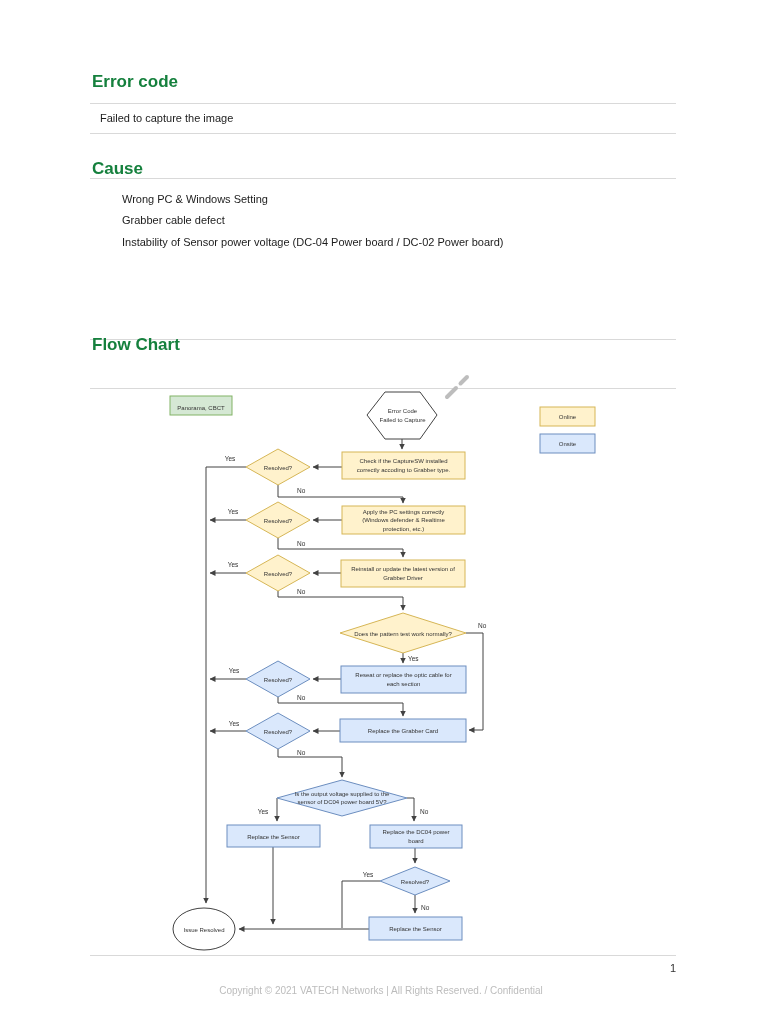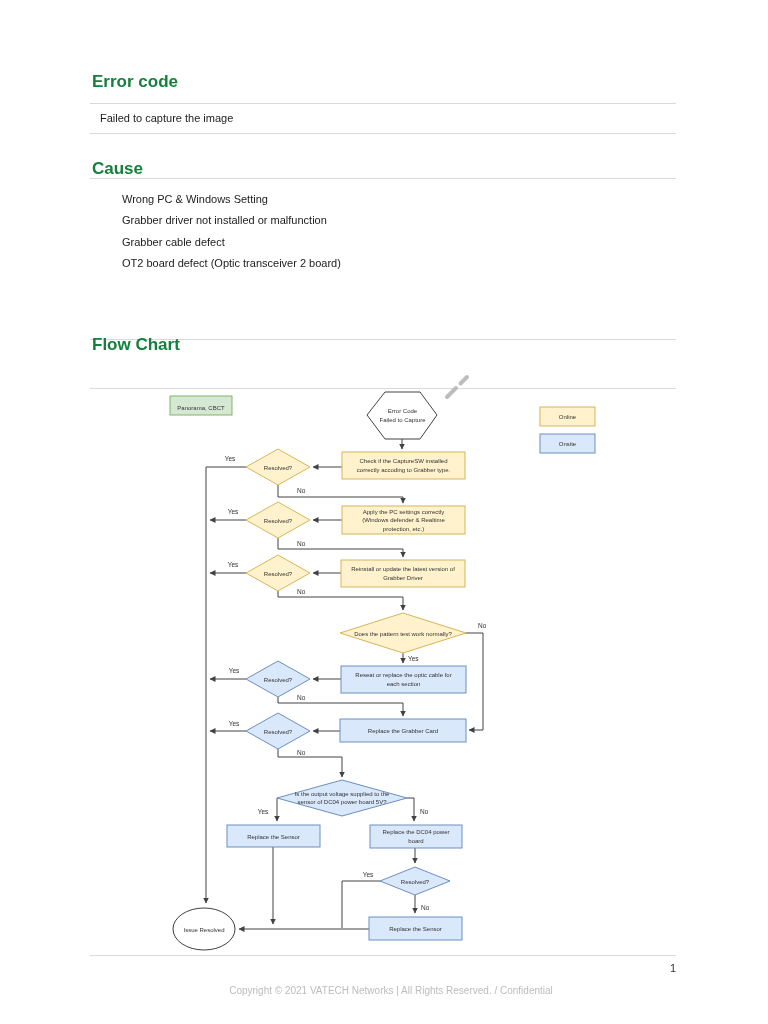--- a/index.html
+++ b/index.html
@@ -6,21 +6,21 @@
   .page{
     position:relative;width:768px;height:1024px;background:#ffffff;
     margin:0 auto;overflow:hidden;
     font-family:"Liberation Sans",sans-serif;color:#1c1c1c;
   }
   .h1{position:absolute;left:92px;font-size:17px;font-weight:bold;color:#15803d;}
   .rule{position:absolute;left:90px;width:586px;border-top:1px solid #d9d9d9;height:0;}
   .value-row{position:absolute;left:100px;font-size:11px;color:#1c1c1c;}
   .cause-list{position:absolute;left:122px;top:189px;font-size:11px;line-height:21.3px;color:#1c1c1c;}
   .pagenum{position:absolute;left:640px;top:962px;width:36px;text-align:right;font-size:11px;color:#333;}
-  .copyright{position:absolute;left:98px;top:985px;width:586px;text-align:center;font-size:10px;color:#bcbcbc;}
+  .copyright{position:absolute;left:88px;top:985px;width:586px;text-align:center;font-size:10px;color:#bcbcbc;}
   svg.flow{position:absolute;left:0;top:0;}
 
   
   .yellow{fill:#FFF2CC;stroke:#D6B656;stroke-width:1;}
   .blue{fill:#DAE8FC;stroke:#6C8EBF;stroke-width:1;}
   .green{fill:#D5E8D4;stroke:#82B366;stroke-width:1;}
   .plain{fill:#ffffff;stroke:#424242;stroke-width:1;}
   .conn{fill:none;stroke:#424242;stroke-width:1;}
   .pencil{stroke:#bdbdbd;stroke-width:4;stroke-linecap:round;fill:none;}
   text.lbl{font-family:"Liberation Sans",sans-serif;font-size:6.5px;fill:#333;}
@@ -38,23 +38,22 @@
 
   <div class="h1" style="top:72px;">Error code</div>
   <div class="rule" style="top:103px;"></div>
   <div class="value-row" style="top:112px;">Failed to capture the image</div>
   <div class="rule" style="top:133px;"></div>
 
   <div class="h1" style="top:159px;">Cause</div>
   <div class="rule" style="top:178px;"></div>
   <div class="cause-list">
     <div>Wrong PC &amp; Windows Setting</div>
-    <div>Grabber driver not installed or malfunction</div>
     <div>Grabber cable defect</div>
-    <div>OT2 board defect (Optic transceiver 2 board)</div>
+    <div>Instability of Sensor power voltage (DC-04 Power board / DC-02 Power board)</div>
   </div>
   <div class="rule" style="top:339px;"></div>
 
   <div class="h1" style="top:335px;">Flow Chart</div>
   <div class="rule" style="top:388px;"></div>
 
   <svg class="flow" width="768" height="1024" viewBox="0 0 768 1024">
     <defs>
       <marker id="arr" markerWidth="6" markerHeight="6" refX="5.5" refY="3" orient="auto" markerUnits="userSpaceOnUse">
         <path d="M0,0 L6,3 L0,6 Z" fill="#424242"></path>

